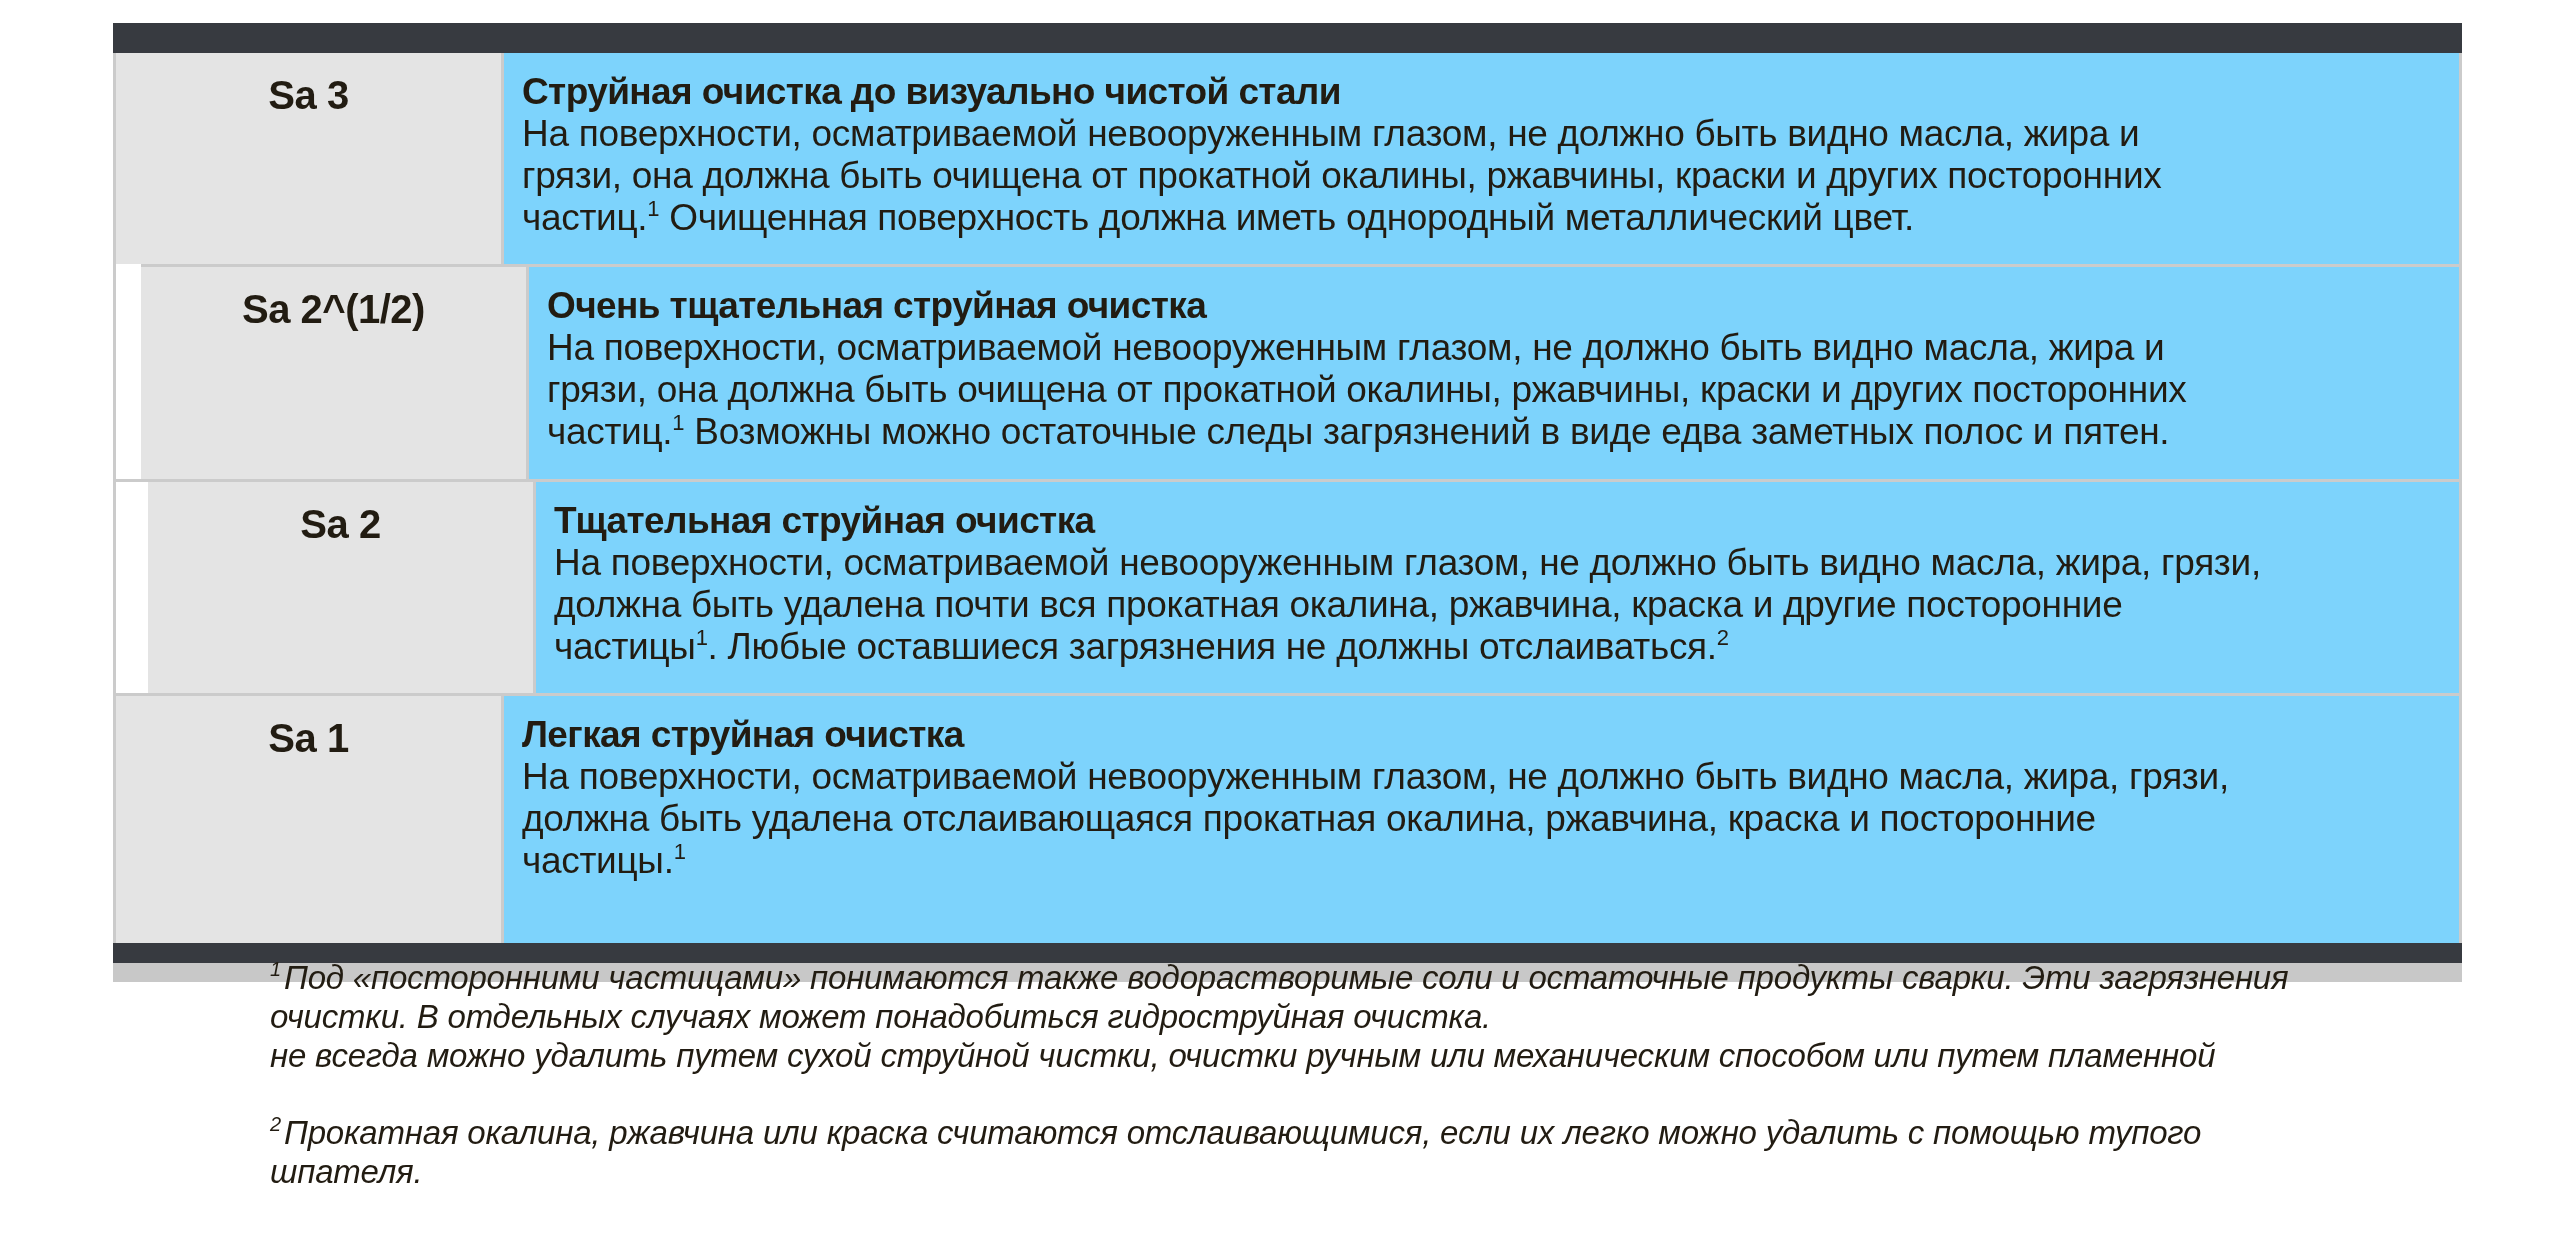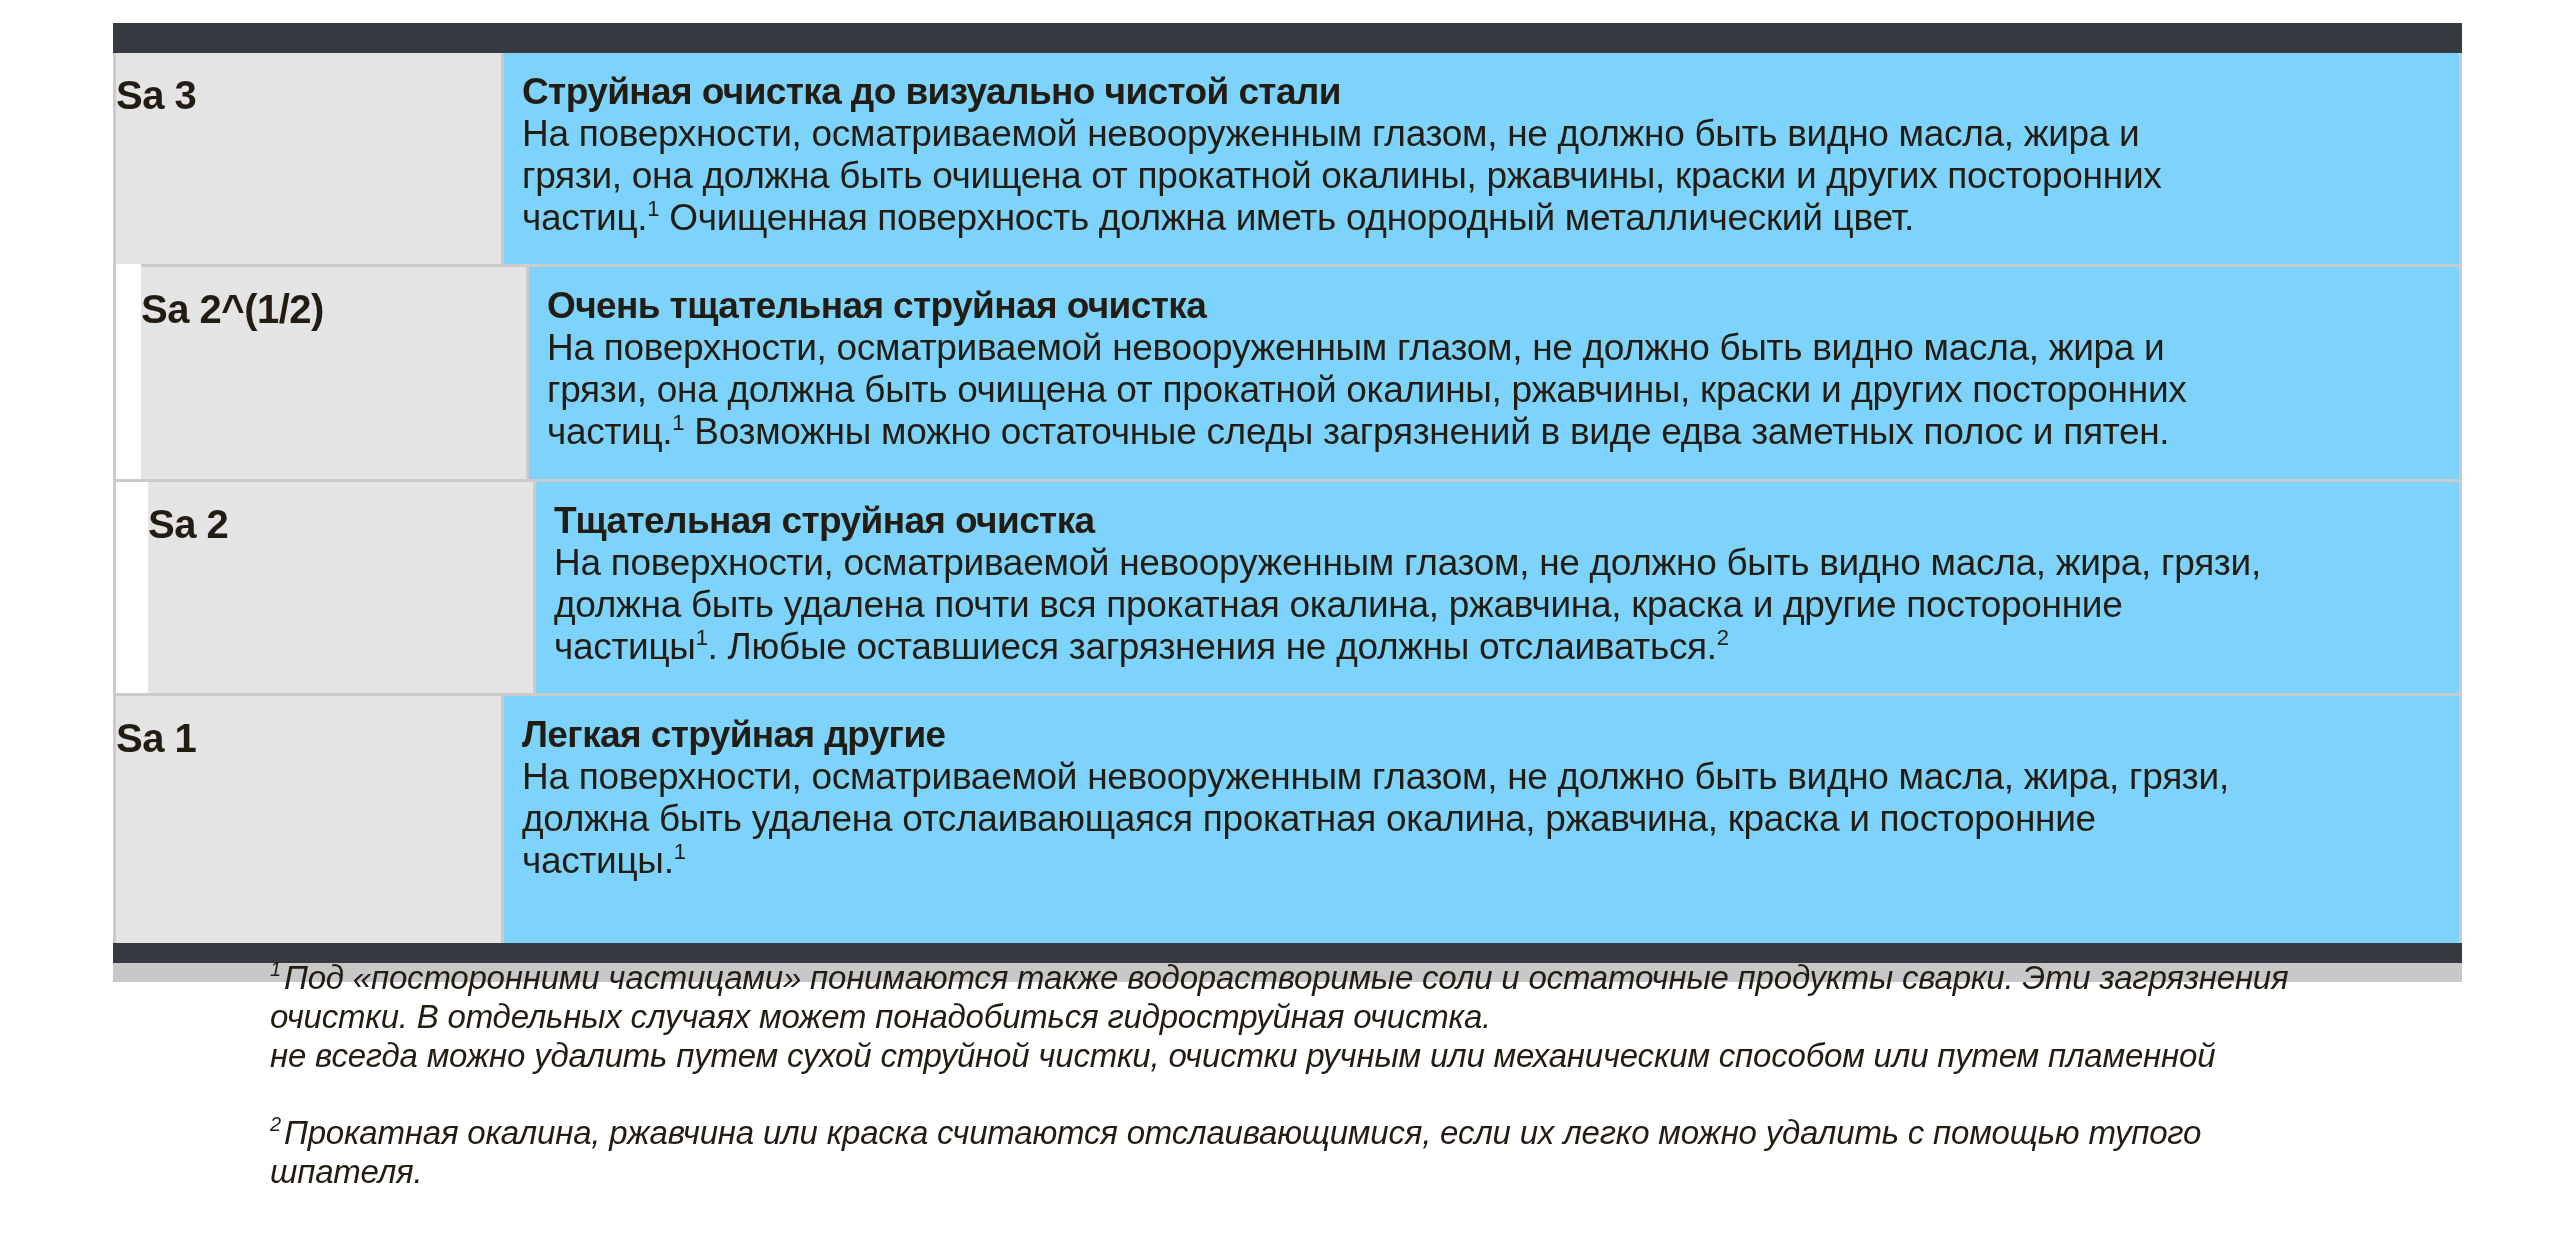--- a/index.html
+++ b/index.html
@@ -15,21 +15,21 @@
   .rows { border-left: 3px solid #cbcbcb; border-right: 3px solid #cbcbcb; }
   .row { display: flex; border-top: 3px solid #cbcbcb; box-sizing: border-box; }
   .row:first-child { border-top: none; }
   .row.r0 { height: 211px; }
   .row.r1 { height: 215px; margin-left: 25px; }
   .row.r2 { height: 214px; padding-left: 32px; }
   .row.r3 { height: 250px; }
   .label-cell {
     width: 388px; flex: 0 0 388px; background: #e4e4e4;
     border-right: 3px solid #cbcbcb; box-sizing: border-box;
-    font-weight: bold; font-size: 40px;
+    text-align: center; font-weight: bold; font-size: 40px;
     padding-top: 20px; letter-spacing: -0.5px;
   }
   .desc-cell {
     flex: 1; background: #7dd3fc; padding: 18px 0 0 18px; box-sizing: border-box;
   }
   .desc-title {
     font-weight: bold; font-size: 37px; line-height: 42px; white-space: nowrap;
     letter-spacing: -0.6px;
   }
   .desc-line {
@@ -79,21 +79,21 @@
         <div class="desc-title">Тщательная струйная очистка</div>
         <div class="desc-line">На поверхности, осматриваемой невооруженным глазом, не должно быть видно масла, жира, грязи,</div>
         <div class="desc-line">должна быть удалена почти вся прокатная окалина, ржавчина, краска и другие посторонние</div>
         <div class="desc-line"><span>частицы</span><sup>1</sup><span>. Любые оставшиеся загрязнения не должны отслаиваться.</span><sup>2</sup></div>
       </div>
     </div>
 
     <div class="row r3">
       <div class="label-cell">Sa 1</div>
       <div class="desc-cell">
-        <div class="desc-title">Легкая струйная другие</div>
+        <div class="desc-title">Легкая струйная очистка</div>
         <div class="desc-line">На поверхности, осматриваемой невооруженным глазом, не должно быть видно масла, жира, грязи,</div>
         <div class="desc-line">должна быть удалена отслаивающаяся прокатная окалина, ржавчина, краска и посторонние</div>
         <div class="desc-line"><span>частицы.</span><sup>1</sup></div>
       </div>
     </div>
 
   </div>
   <div class="bar-bottom"></div>
   <div class="bar-gray"></div>
 </div>

